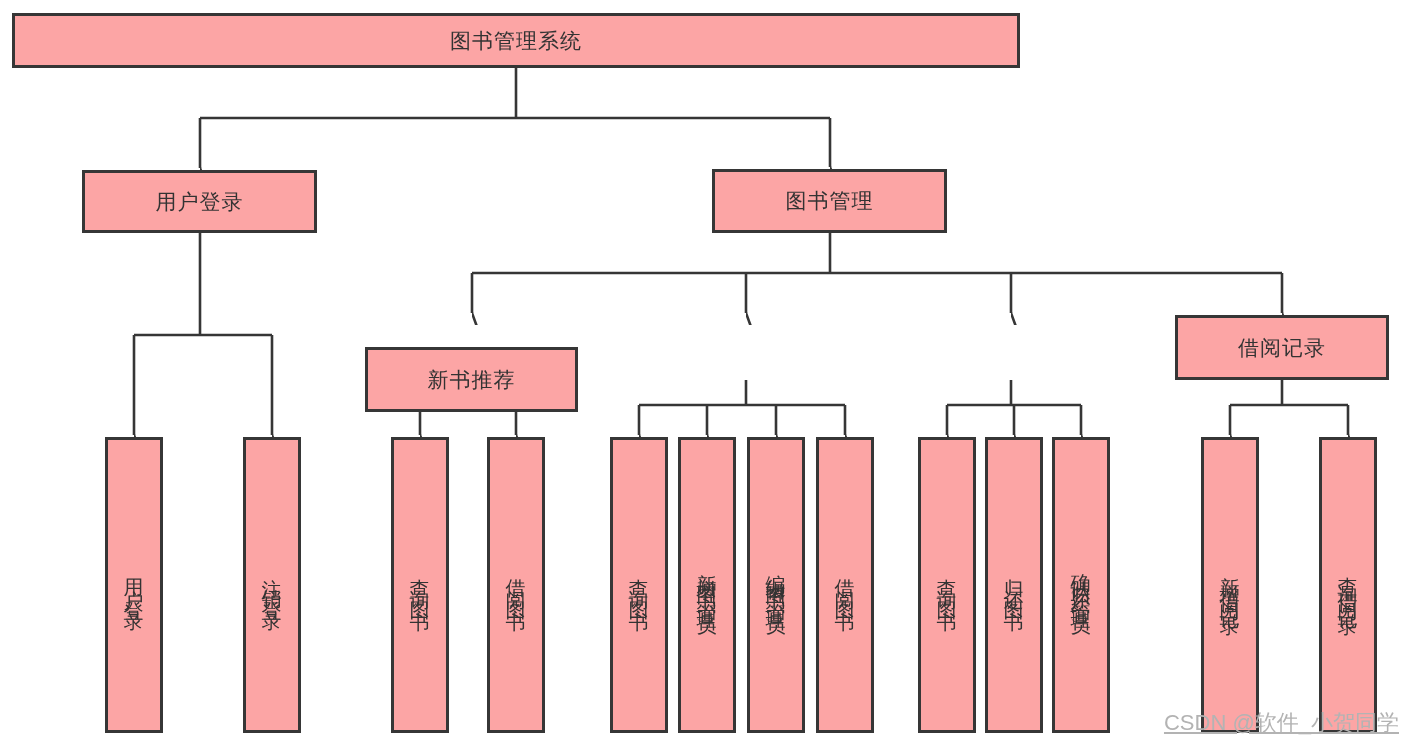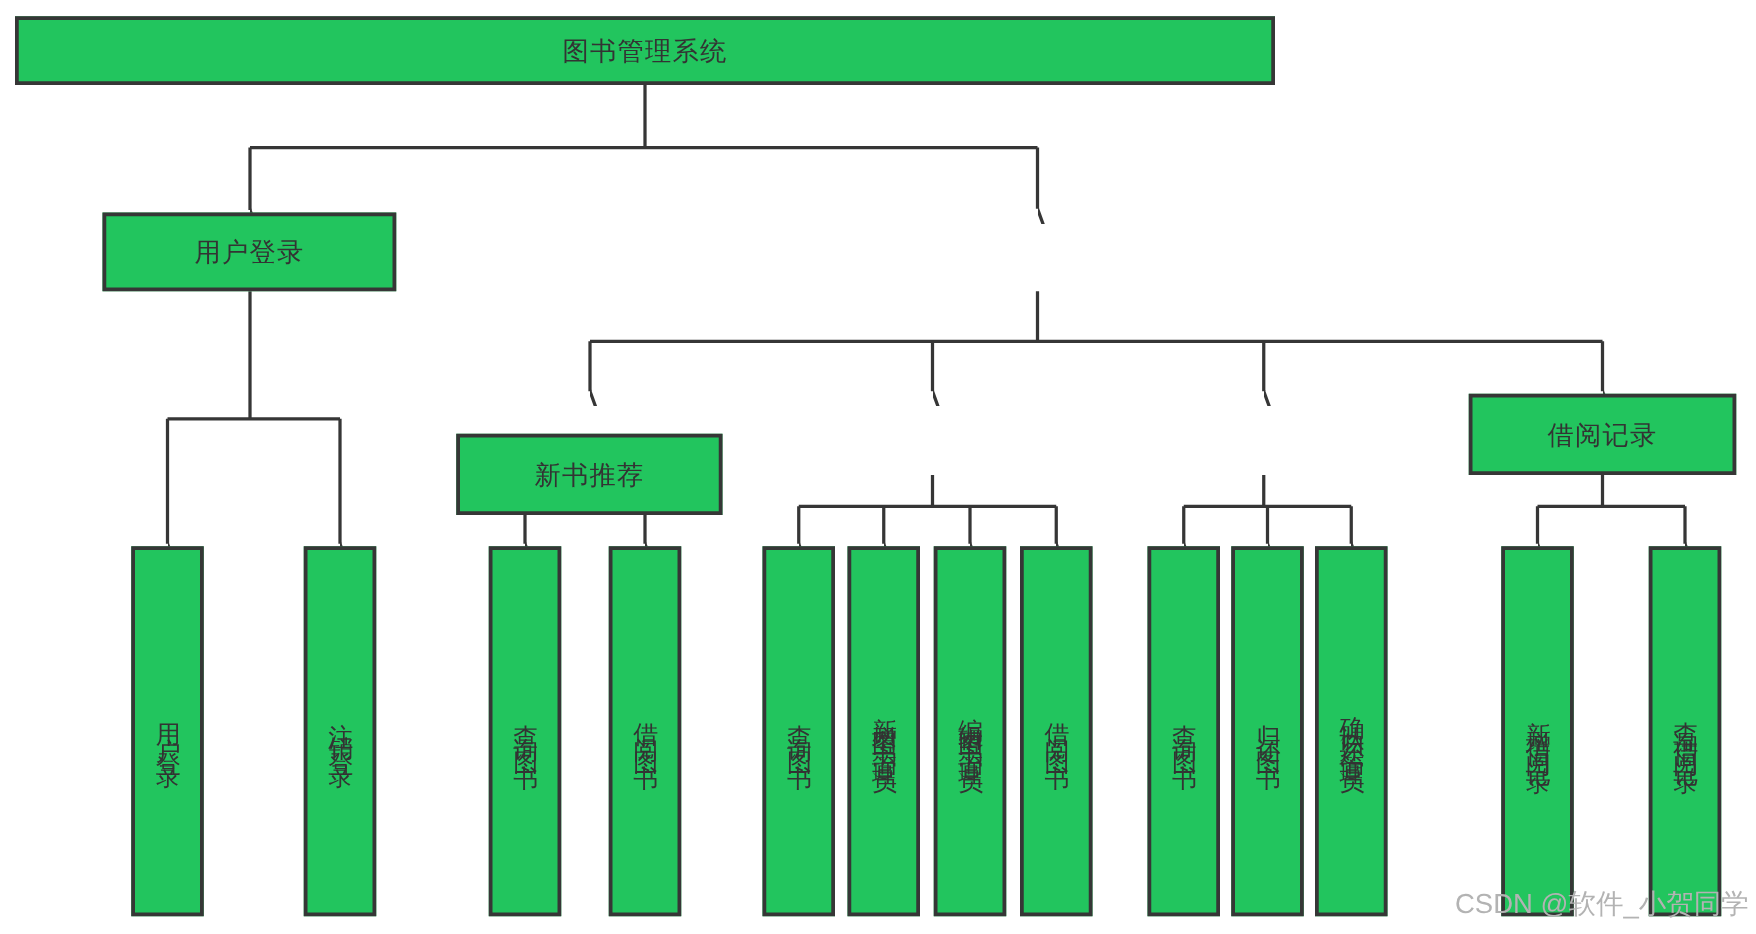--- a/index.html
+++ b/index.html
@@ -12,21 +12,21 @@
     position: relative;
     width: 1405px;
     height: 747px;
     background: #ffffff;
     overflow: hidden;
   }
   .node {
     position: absolute;
     box-sizing: border-box;
     border: 3px solid #363636;
-    background: #22c55e;
+    background: #fca5a5;
     display: flex;
     align-items: center;
     justify-content: center;
     color: #333333;
     z-index: 2;
   }
   .h-node {
     font-size: 21px;
     letter-spacing: 1px;
   }
@@ -55,20 +55,21 @@
     fill: none;
   }
   #watermark {
     position: absolute;
     top: 708px;
     right: 6px;
     font-size: 22px;
     color: #b3b3b3;
     z-index: 3;
     white-space: nowrap;
+    text-decoration: underline;
   }
 </style>
 </head>
 <body>
 
 <div id="canvas">
 
   <svg id="wires" width="1405" height="747" viewBox="0 0 1405 747">
     <defs>
       <marker id="arw" markerUnits="userSpaceOnUse" markerWidth="18" markerHeight="24" viewBox="0 0 18 24" refX="9" refY="23" orient="auto-start-reverse">
@@ -135,20 +136,23 @@
     </g>
   </svg>
 
   <div class="node h-node" style="left:12px; top:13px; width:1008px; height:55px;">
     <span>图书管理系统</span>
   </div>
 
   <div class="node h-node" style="left:82px; top:170px; width:235px; height:63px;">
     <span>用户登录</span>
   </div>
+  <div class="node h-node" style="left:712px; top:169px; width:235px; height:64px;">
+    <span>图书管理</span>
+  </div>
 
   <div class="node h-node" style="left:365px; top:315px; width:213px; height:65px;margin-top:32px;">
     <span>新书推荐</span>
   </div>
   <div class="node h-node" style="left:1175px; top:315px; width:214px; height:65px;">
     <span>借阅记录</span>
   </div>
 
   <div class="node leaf" style="left:105px;">
     <span>用户登录</span>

